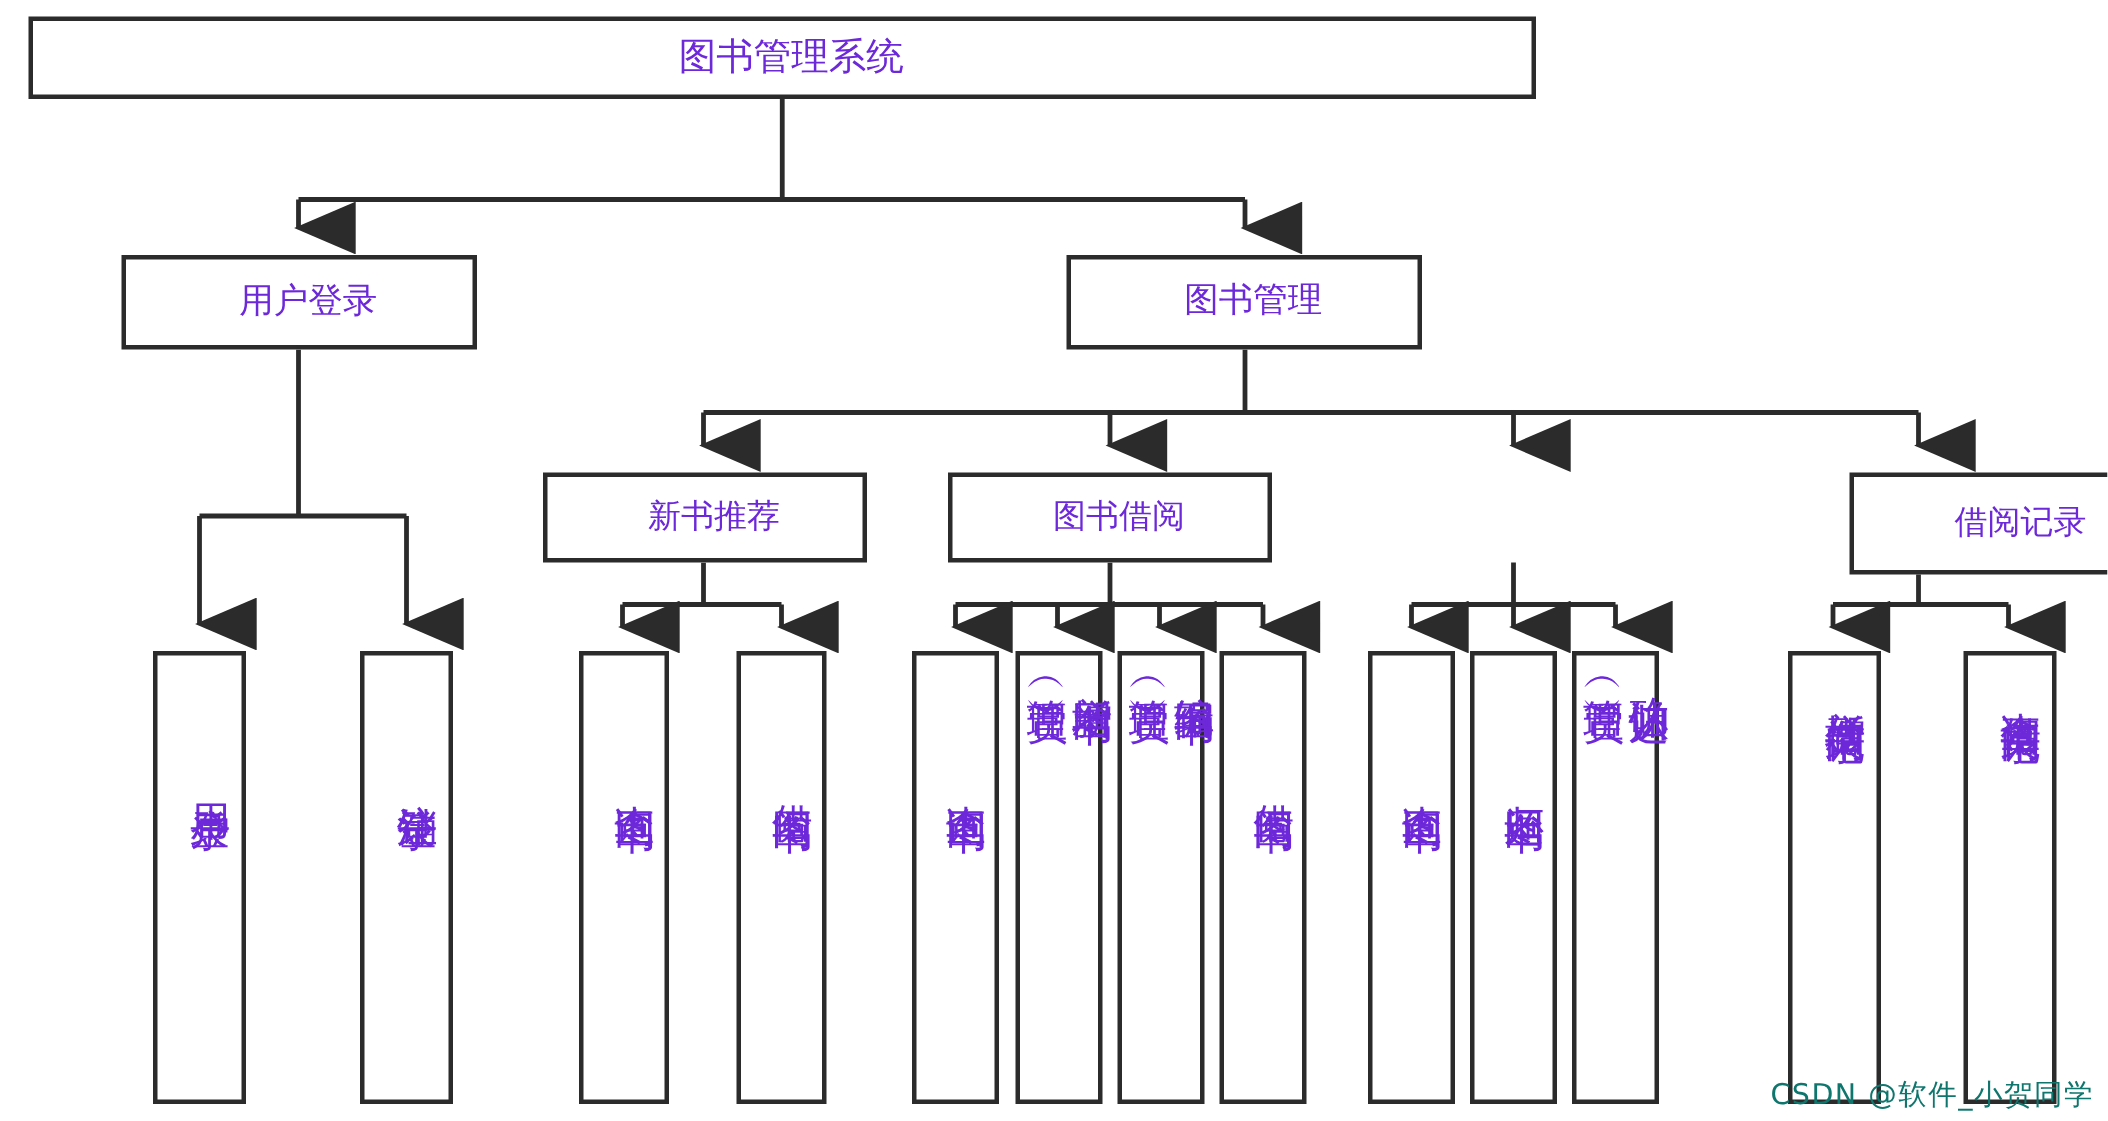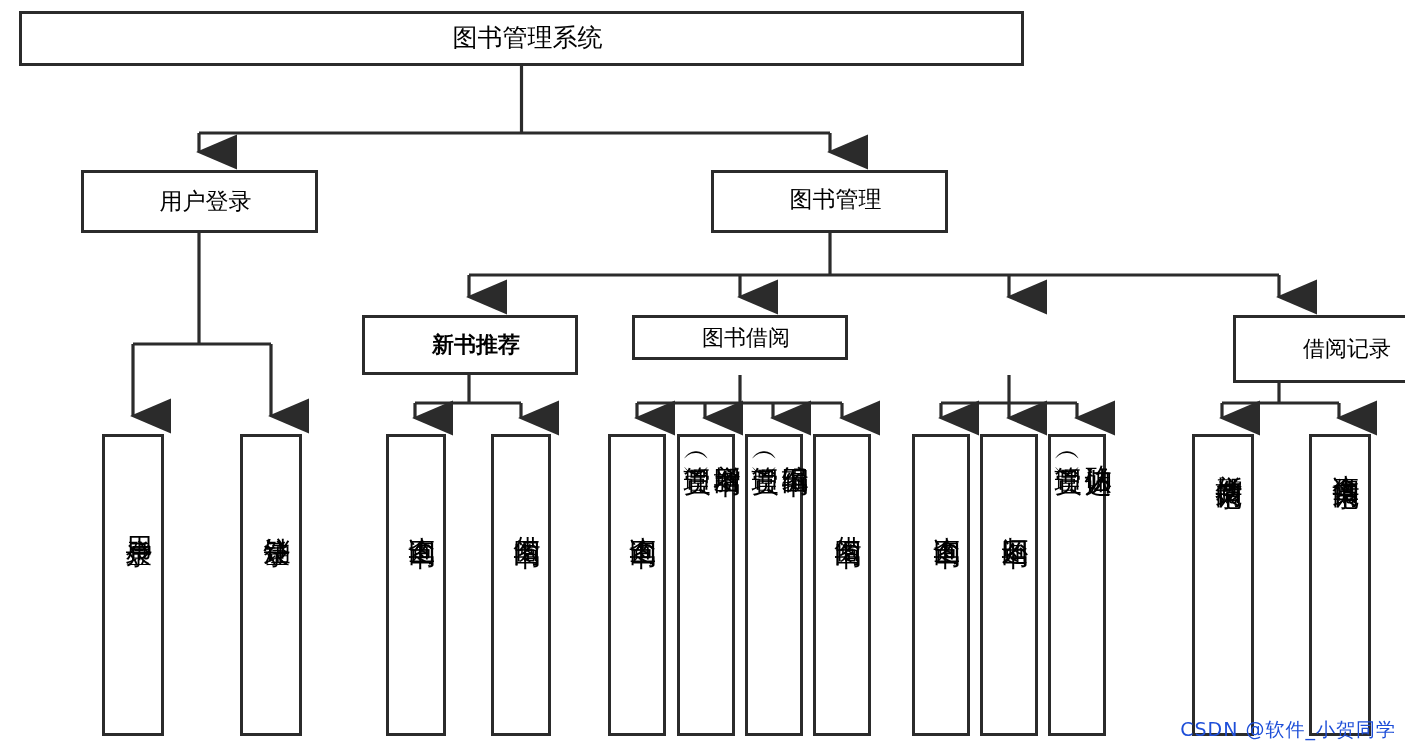--- a/index.html
+++ b/index.html
@@ -27,21 +27,21 @@
     pointer-events: none;
   }
   .node {
     position: absolute;
     box-sizing: border-box;
     background: #ffffff;
     border: 3px solid #2b2b2b;
     display: flex;
     align-items: center;
     justify-content: center;
-    color: #000000;
+    color: #6d28d9;
     z-index: 2;
     padding-left: 12px;
   }
   .node .lbl {
     display: block;
     text-align: center;
     line-height: 1.05;
     white-space: nowrap;
   }
   
@@ -69,21 +69,21 @@
   }
   .leaf.mid .lbl   { margin-top: 78px; }
   .leaf.tall .lbl  { margin-top: 6px; }
   .leaf.tall2 .lbl { margin-top: 16px; }
 
   #watermark {
     position: absolute;
     right: 9px;
     bottom: 4px;
     font-size: 19px;
-    color: #1d4ed8;
+    color: #0f766e;
     letter-spacing: 1px;
     z-index: 5;
     white-space: nowrap;
     font-family: "DejaVu Sans", "Liberation Sans", sans-serif;
   }
 </style>
 </head>
 <body>
 
 <div id="canvas">
@@ -146,25 +146,25 @@
   </div>
 
   <div class="node lvl1" style="left:81px; top:170px; width:237px; height:63px;">
     <span class="lbl">用户登录</span>
   </div>
 
   <div class="node lvl1" style="left:711px; top:170px; width:237px; height:63px;font-family:Liberation Mono, monospace;">
     <span class="lbl">图书管理</span>
   </div>
 
-  <div class="node lvl2" style="left:362px; top:315px; width:216px; height:60px;font-weight:bold;">
+  <div class="node lvl2" style="left:362px; top:315px; width:216px; height:60px;">
     <span class="lbl">新书推荐</span>
   </div>
 
-  <div class="node lvl2" style="left:632px; top:315px; width:216px; height:45px;">
+  <div class="node lvl2" style="left:632px; top:315px; width:216px; height:60px;">
     <span class="lbl">图书借阅</span>
   </div>
 
 
   <div class="node lvl2" style="left:1233px; top:315px; width:216px; height:68px;">
     <span class="lbl">借阅记录</span>
   </div>
 
   <div class="node leaf mid" style="left:102px; top:434px; width:62px; height:302px;">
     <span class="lbl">用户登录</span>

